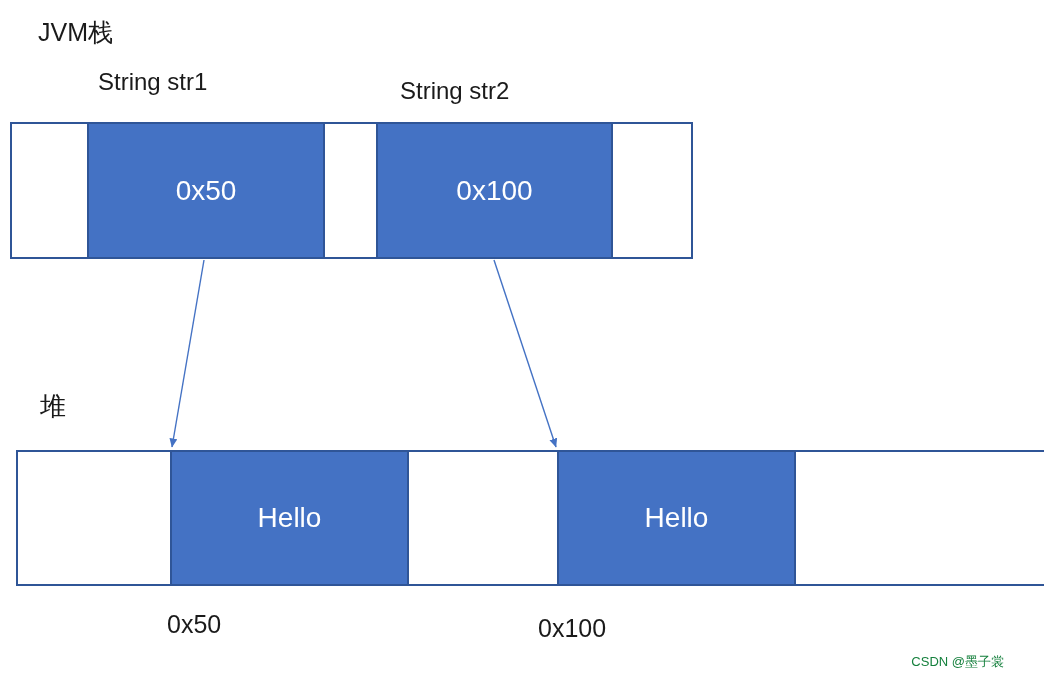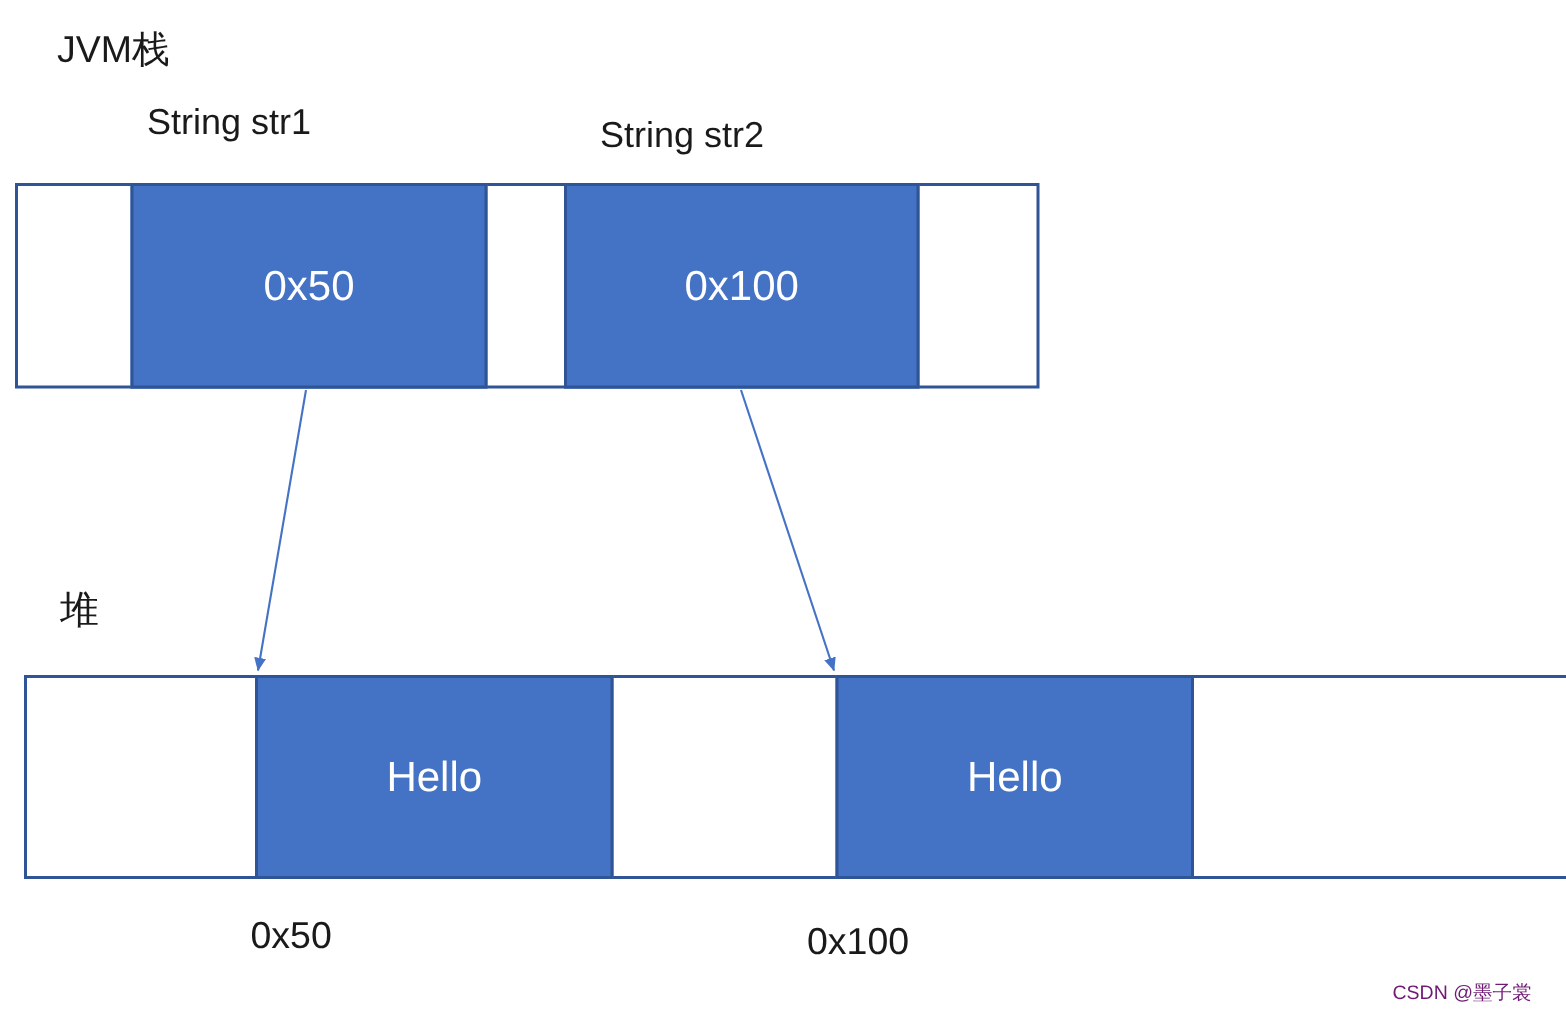--- a/index.html
+++ b/index.html
@@ -62,24 +62,24 @@
 
   #arrow-layer {
     position: absolute;
     left: 0; top: 0;
     width: 1044px; height: 682px;
     pointer-events: none;
   }
 
   #watermark {
     position: absolute;
-    right: 23px;
+    right: 40px;
     top: 653px;
     font-size: 13px;
-    color: #701a75;
+    color: #15803d;
   }
 </style>
 </head>
 <body>
 
 <div id="canvas">
 
   <div id="jvm-stack-label" class="txt region-title">JVM栈</div>
 
   <div id="str1-label" class="txt var-label">String str1</div>

